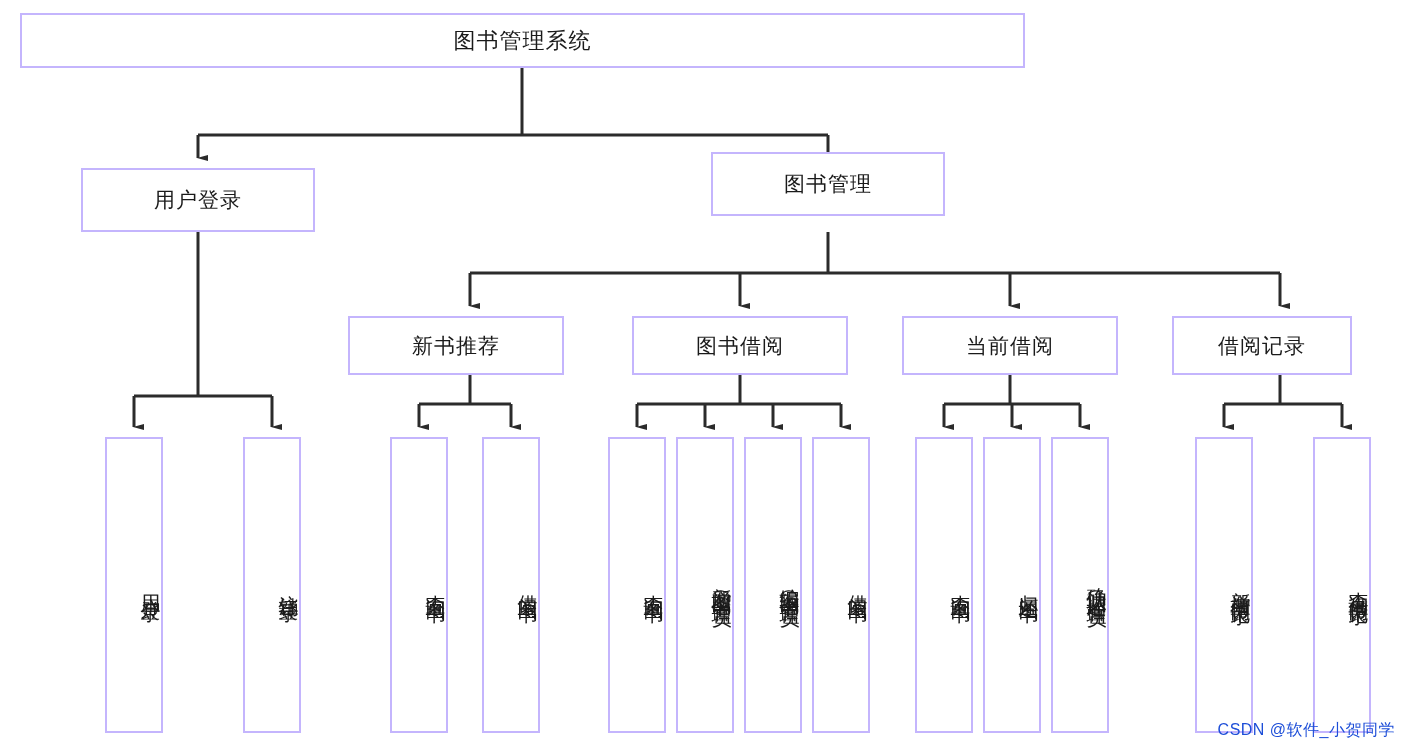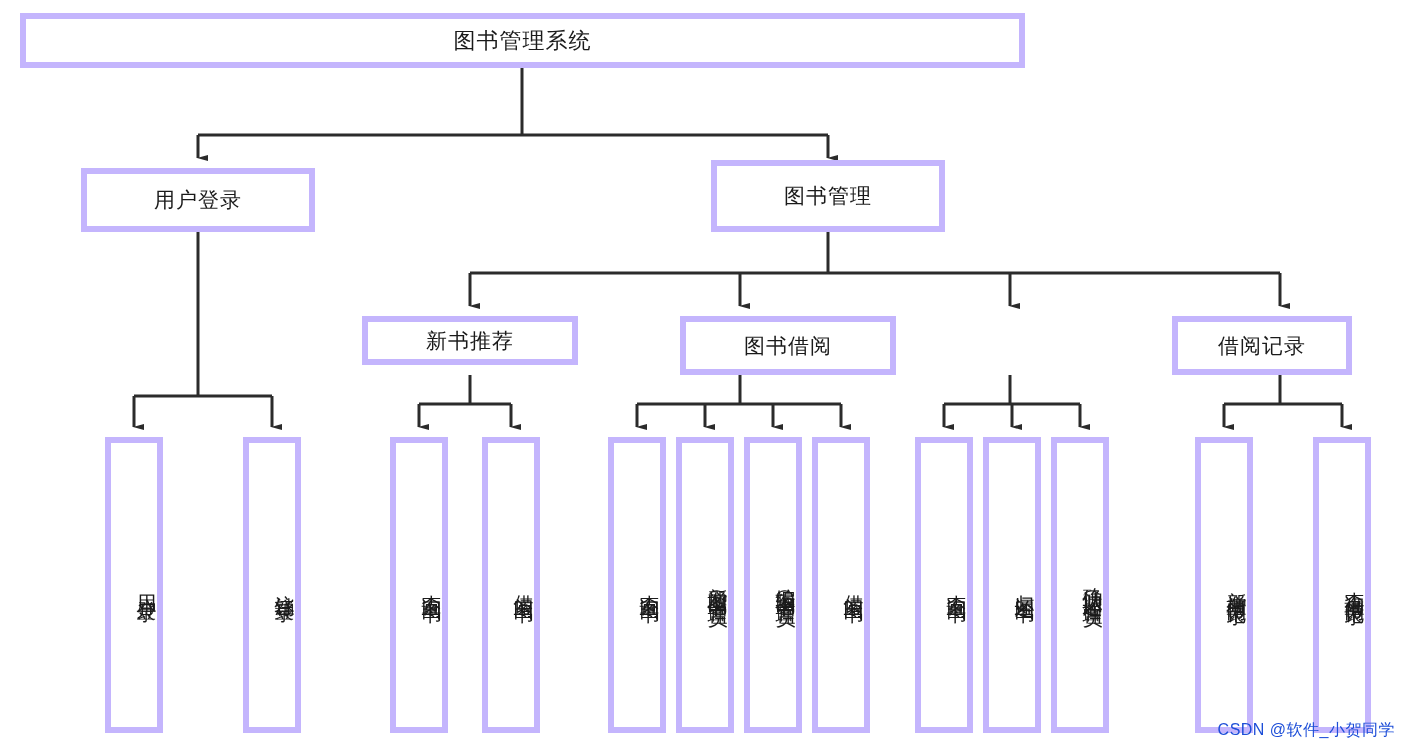--- a/index.html
+++ b/index.html
@@ -14,21 +14,21 @@
   #canvas {
     position: relative;
     width: 1405px;
     height: 747px;
     background: #ffffff;
     overflow: hidden;
   }
   .node {
     position: absolute;
     box-sizing: border-box;
-    border: 6px solid #c4b5fd;
+    border: 2px solid #c4b5fd;
     background: #ffffff;
     display: flex;
     align-items: center;
     justify-content: center;
     text-align: center;
     color: #1a1a1a;
   }
   .node.horiz {
     font-size: 21px;
     letter-spacing: 1px;
@@ -124,29 +124,32 @@
     </g>
   </svg>
 
   <div class="node root" id="node-root" style="left: 20px; top: 13px; width: 1005px; height: 55px;">
     <span>图书管理系统</span>
   </div>
 
   <div class="node horiz" id="node-l1-0" style="left: 81px; top: 168px; width: 234px; height: 64px;">
     <span>用户登录</span>
   </div>
-  <div class="node horiz" id="node-l1-1" style="left: 711px; top: 160px; width: 234px; height: 72px;">
+  <div class="node horiz" id="node-l1-1" style="left: 711px; top: 152px; width: 234px; height: 64px;">
     <span>图书管理</span>
   </div>
 
-  <div class="node horiz" id="node-l2-0" style="left: 362px; top: 316px; width: 216px; height: 49px;">
+  <div class="node horiz" id="node-l2-0" style="left: 348px; top: 316px; width: 216px; height: 59px;">
     <span>新书推荐</span>
   </div>
-  <div class="node horiz" id="node-l2-1" style="left: 632px; top: 316px; width: 216px; height: 59px; margin-left: 48px;">
+  <div class="node horiz" id="node-l2-1" style="left: 632px; top: 316px; width: 216px; height: 59px;">
     <span>图书借阅</span>
+  </div>
+  <div class="node horiz" id="node-l2-2" style="left: 902px; top: 316px; width: 216px; height: 59px;">
+    <span>当前借阅</span>
   </div>
   <div class="node horiz" id="node-l2-3" style="left: 1172px; top: 316px; width: 180px; height: 59px;">
     <span>借阅记录</span>
   </div>
 
   <div class="node vert" id="node-leaf-0" style="left: 105px; top: 437px; width: 58px; height: 296px;">
     <span class="vlabel">用户登录</span>
   </div>
   <div class="node vert" id="node-leaf-1" style="left: 243px; top: 437px; width: 58px; height: 296px;">
     <span class="vlabel">注销登录</span>

